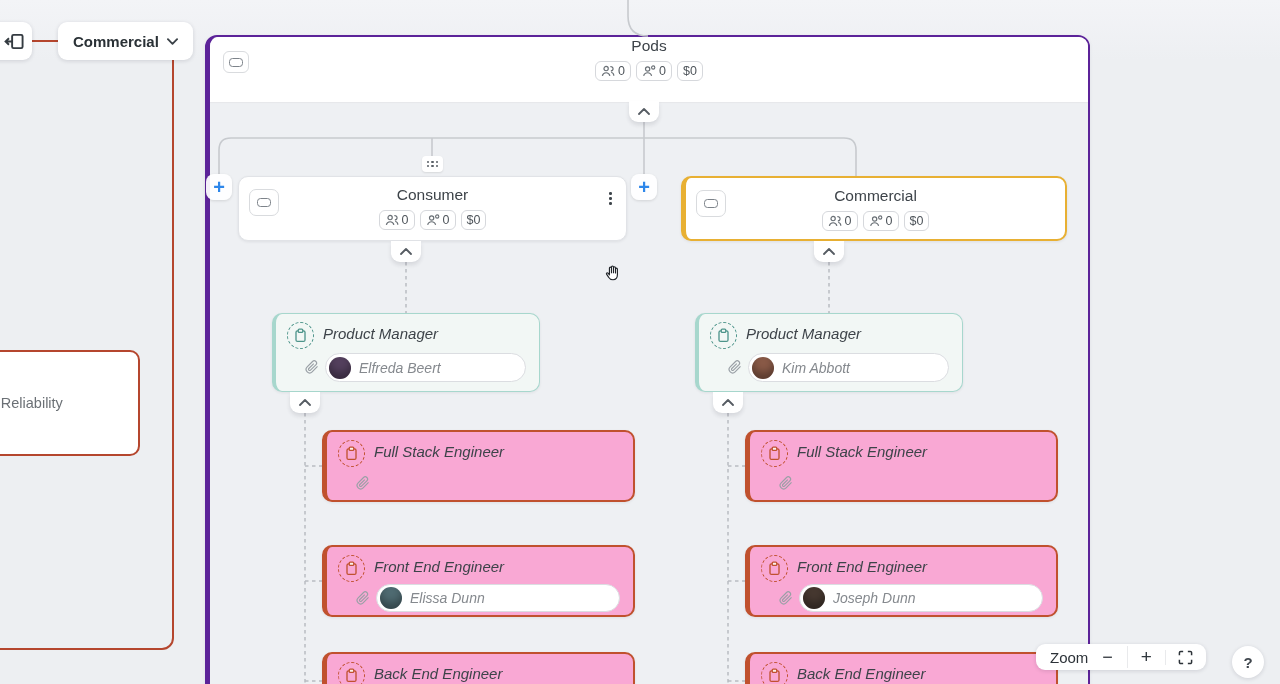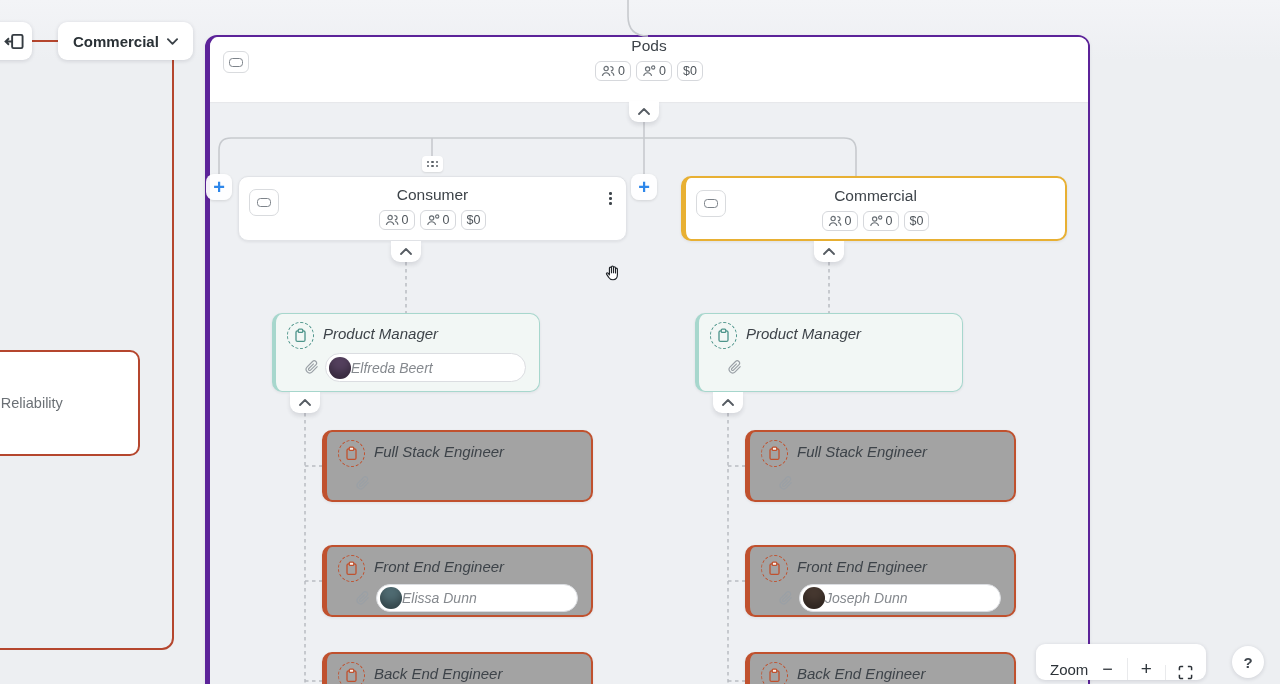--- a/index.html
+++ b/index.html
@@ -57,46 +57,46 @@
     box-shadow:0 1px 2px rgba(0,0,0,.10);display:grid;grid-template-columns:repeat(3,2.2px);grid-template-rows:repeat(2,2.2px);
     gap:2.2px;align-content:center;justify-content:center;}
   .drag-handle i{background:#595f66;border-radius:50%;}
 
   
   .add-btn{width:26px;height:26px;border-radius:8px;background:rgba(255,255,255,.93);box-shadow:0 1px 3px rgba(0,0,0,.12);
     color:#2e87ea;font-size:20px;font-weight:700;display:flex;align-items:center;justify-content:center;z-index:5;cursor:pointer;line-height:1;}
 
   
   .pos-card{z-index:3;border-radius:10px;box-sizing:border-box;box-shadow:0 1px 3px rgba(25,28,40,.07);font-style:italic;}
-  .pos-card.eng{width:271px;height:72px;background:#a3a3a3;border:2px solid #c0512e;border-left-width:5px;}
+  .pos-card.eng{width:313px;height:72px;background:#f9a8d4;border:2px solid #c0512e;border-left-width:5px;}
   .pos-card.pm{width:268px;height:79px;background:#f2f7f5;border:1.5px solid #a7d7cd;border-left-width:4px;}
   .pos-icon{position:absolute;left:11px;top:8px;width:27px;height:27px;border-radius:50%;display:flex;align-items:center;
     justify-content:center;box-sizing:border-box;}
   .pm .pos-icon{border:1.4px dashed #4d948a;color:#4d948a;}
   .eng .pos-icon{border:1.4px dashed #c0512e;color:#c0512e;}
   .pos-title{position:absolute;left:47px;top:11px;font-size:15px;color:#3d4349;}
   .clip-icon{position:absolute;left:29px;top:44px;}
   .pm .clip-icon{top:46px;}
   .person-pill{position:absolute;left:49px;right:13px;top:37px;height:28px;background:#fff;border:1.4px solid #dbdde1;
-    border-radius:15px;display:flex;align-items:center;box-sizing:border-box;padding-left:3px;cursor:pointer;}
+    border-radius:15px;display:flex;align-items:center;gap:8px;box-sizing:border-box;padding-left:3px;cursor:pointer;}
   .pm .person-pill{top:39px;height:29px;}
   .avatar{width:22px;height:22px;border-radius:50%;flex:0 0 auto;box-shadow:inset 0 -6px 8px rgba(0,0,0,.35);}
   .person-name{font-size:14px;color:#85898e;white-space:nowrap;}
 
   
   .side-toggle{left:-12px;top:22px;width:44px;height:38px;background:#fff;border-radius:9px;box-shadow:0 1px 4px rgba(20,20,40,.14);
     display:flex;align-items:center;justify-content:flex-end;padding-right:7px;box-sizing:border-box;z-index:10;cursor:pointer;}
   .toolbar{left:58px;top:22px;height:38px;background:#fff;border-radius:9px;box-shadow:0 1px 4px rgba(20,20,40,.14);
     display:flex;z-index:10;}
   .tb-btn{display:flex;align-items:center;gap:8px;padding:0 15px;font-size:15px;font-weight:600;color:#2a3136;cursor:pointer;}
   .tb-btn + .tb-btn{border-left:1px solid #ebedef;}
 
   
-  .zoom-bar{left:1036px;top:644px;height:36px;background:#fff;border-radius:9px;box-shadow:0 1px 4px rgba(20,20,40,.14);
-    display:flex;align-items:flex-end;z-index:10;}
+  .zoom-bar{left:1036px;top:644px;height:26px;background:#fff;border-radius:9px;box-shadow:0 1px 4px rgba(20,20,40,.14);
+    display:flex;align-items:center;z-index:10;}
   .zb-seg{display:flex;align-items:center;justify-content:center;cursor:pointer;color:#2c3238;}
   .zb-seg + .zb-seg{border-left:1px solid #e9eaec;}
   .zb-zoom{padding:0 14px;gap:14px;font-size:15px;}
   .zb-minus,.zb-plus{width:37px;font-size:19px;color:#30373d;}
   .zb-full{width:40px;}
   .help-btn{left:1232px;top:646px;width:32px;height:32px;border-radius:50%;background:#fff;box-shadow:0 1px 4px rgba(20,20,40,.14);
     display:flex;align-items:center;justify-content:center;font-size:15px;font-weight:600;color:#3f464d;z-index:10;cursor:pointer;}
 
   .hand-cursor{left:602px;top:263px;z-index:30;pointer-events:none;}
 </style>
@@ -325,20 +325,24 @@
         <rect x="3.2" y="3" width="9.6" height="11.3" rx="1.6" fill="none" stroke="currentColor" stroke-width="1.4"></rect>
         <rect x="5.6" y="1.2" width="4.8" height="3.4" rx="1" fill="#f2f7f5" stroke="currentColor" stroke-width="1.4"></rect>
       </svg>
   </span>
   <span class="pos-title">Product Manager</span>
   <span class="clip-icon">
     <svg viewBox="0 0 24 24" width="14" height="14" fill="none" stroke="#9aa0a6" stroke-width="2">
         <path d="M21.44 11.05l-9.19 9.19a6 6 0 0 1-8.49-8.49l9.19-9.19a4 4 0 0 1 5.66 5.66l-9.2 9.19a2 2 0 0 1-2.83-2.83l8.49-8.48"></path>
       </svg>
   </span>
+  <span class="person-pill">
+    <span class="avatar" style="background: rgb(138, 90, 71);"></span>
+    <span class="person-name">Kim Abbott</span>
+  </span>
 </div>
 <div class="abs chev-tab" style="left:713px;top:392px;">
   <svg width="12" height="7" viewBox="0 0 12 7">
       <path d="M1 6 L6 1 L11 6" stroke="#565c63" stroke-width="1.8" fill="none" stroke-linecap="round" stroke-linejoin="round"></path>
     </svg>
 </div>
 
 <div class="abs pos-card eng" style="left:745px;top:430px;">
   <span class="pos-icon">
     <svg viewBox="0 0 16 16" width="15" height="15">

